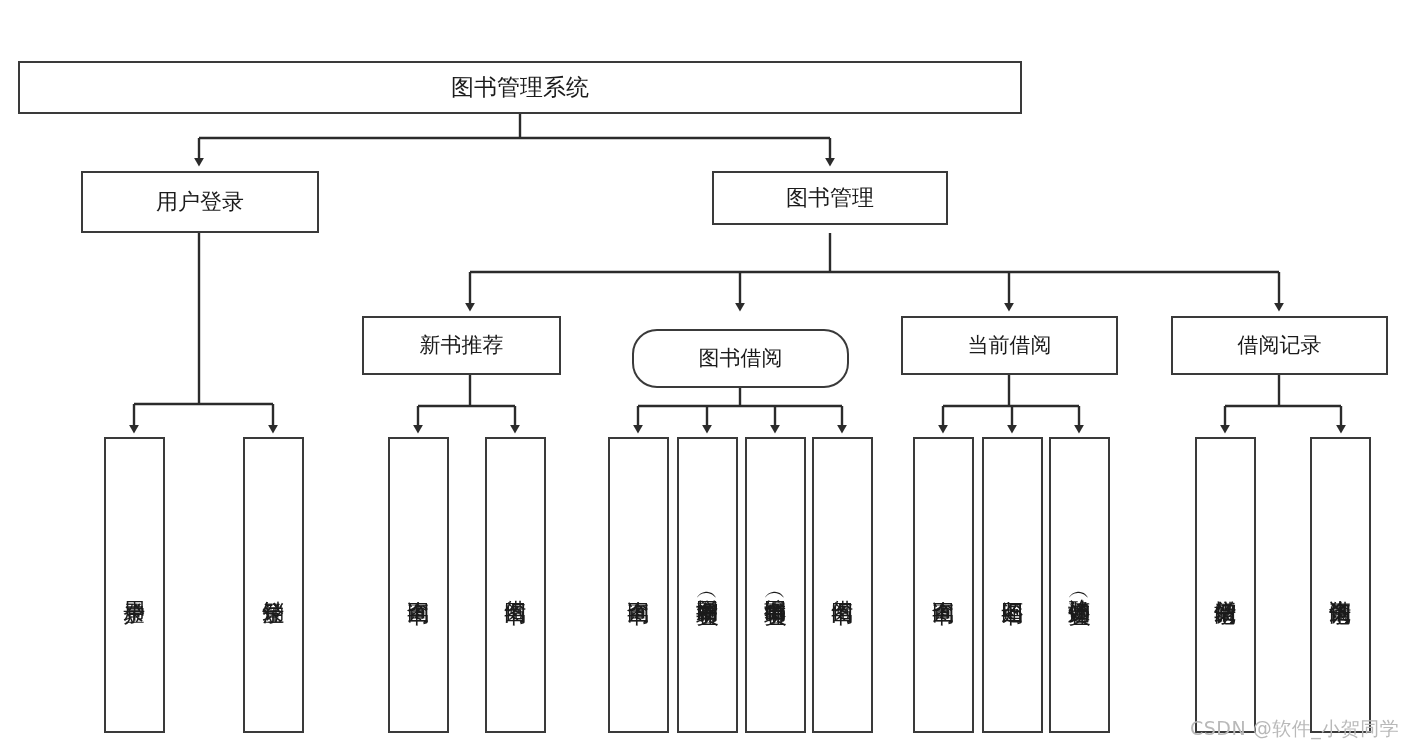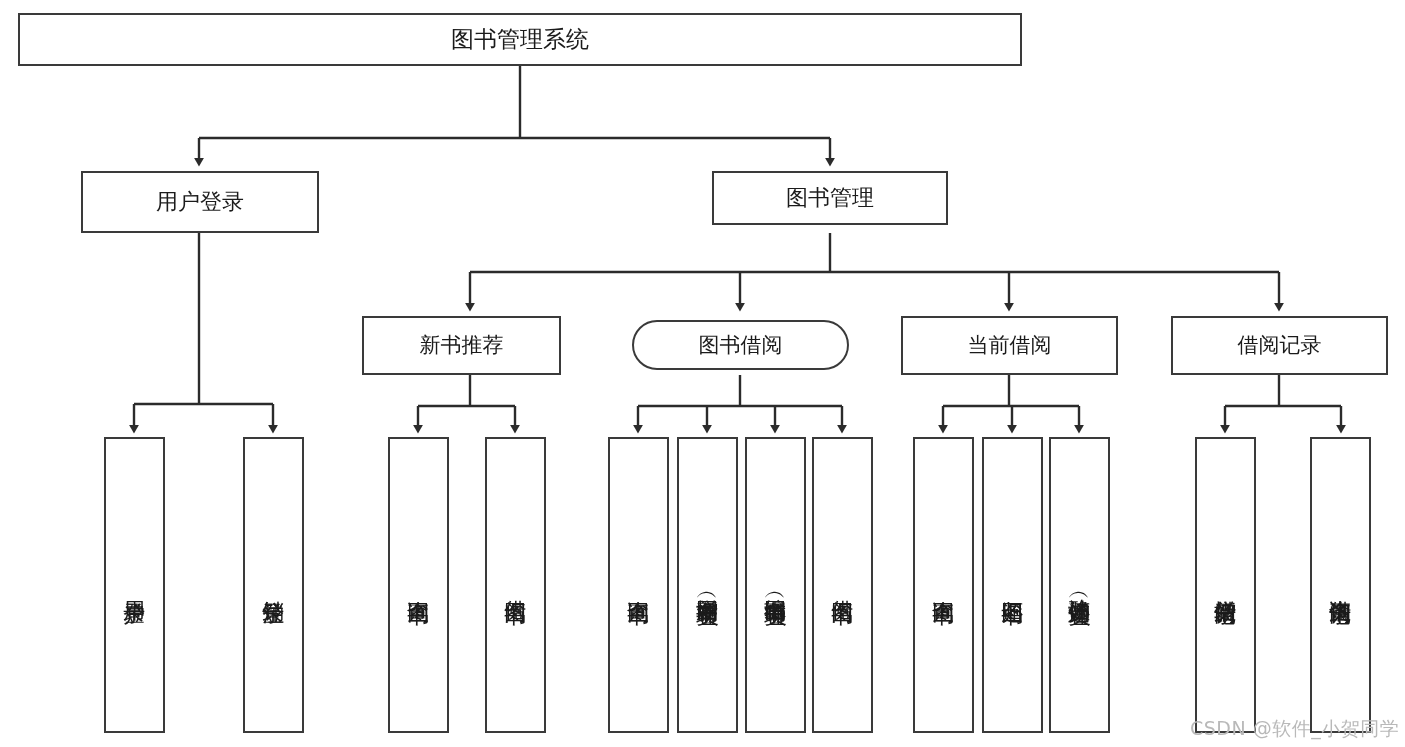--- a/index.html
+++ b/index.html
@@ -30,20 +30,21 @@
     box-sizing: border-box;
     background: #ffffff;
     border: 2px solid #3a3a3a;
     display: flex;
     align-items: center;
     justify-content: center;
     color: #1b1b1b;
   }
   .node.root {
     border-width: 2px;
+    margin-top: 48px;
   }
   .node-label {
     display: block;
     text-align: center;
     line-height: 1.18;
     white-space: nowrap;
   }
   .lvl0 .node-label { font-size: 23px; }
   .lvl1 .node-label { font-size: 22px; }
   .lvl2 .node-label { font-size: 21px; }
@@ -133,21 +134,21 @@
   </div>
 
   <div class="node lvl1" style="left:712px; top:171px; width:236px; height:54px;">
     <span class="node-label">图书管理</span>
   </div>
 
   <div class="node lvl2" style="left:362px; top:316px; width:199px; height:59px;">
     <span class="node-label">新书推荐</span>
   </div>
 
-  <div class="node lvl2" style="left:632px; top:320px; width:217px; height:50px;border-radius:25px;">
+  <div class="node lvl2" style="left:632px; top:329px; width:217px; height:59px;border-radius:25px;">
     <span class="node-label">图书借阅</span>
   </div>
 
   <div class="node lvl2" style="left:901px; top:316px; width:217px; height:59px;">
     <span class="node-label">当前借阅</span>
   </div>
 
   <div class="node lvl2" style="left:1171px; top:316px; width:217px; height:59px;">
     <span class="node-label">借阅记录</span>
   </div>

